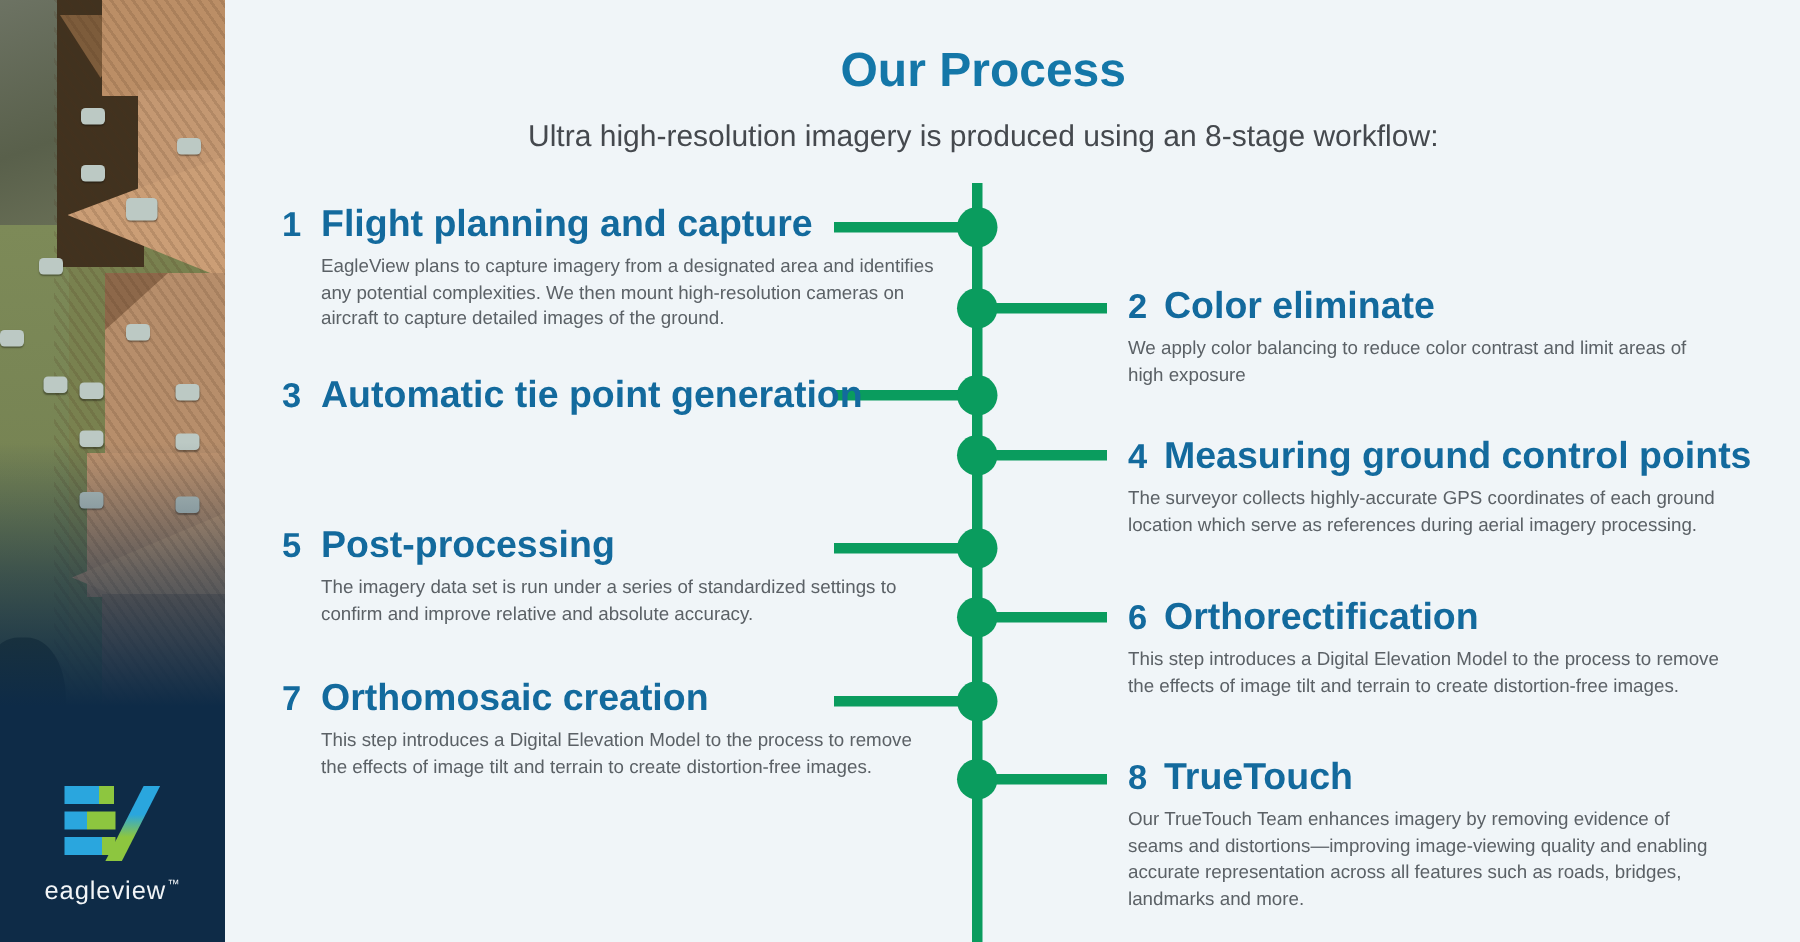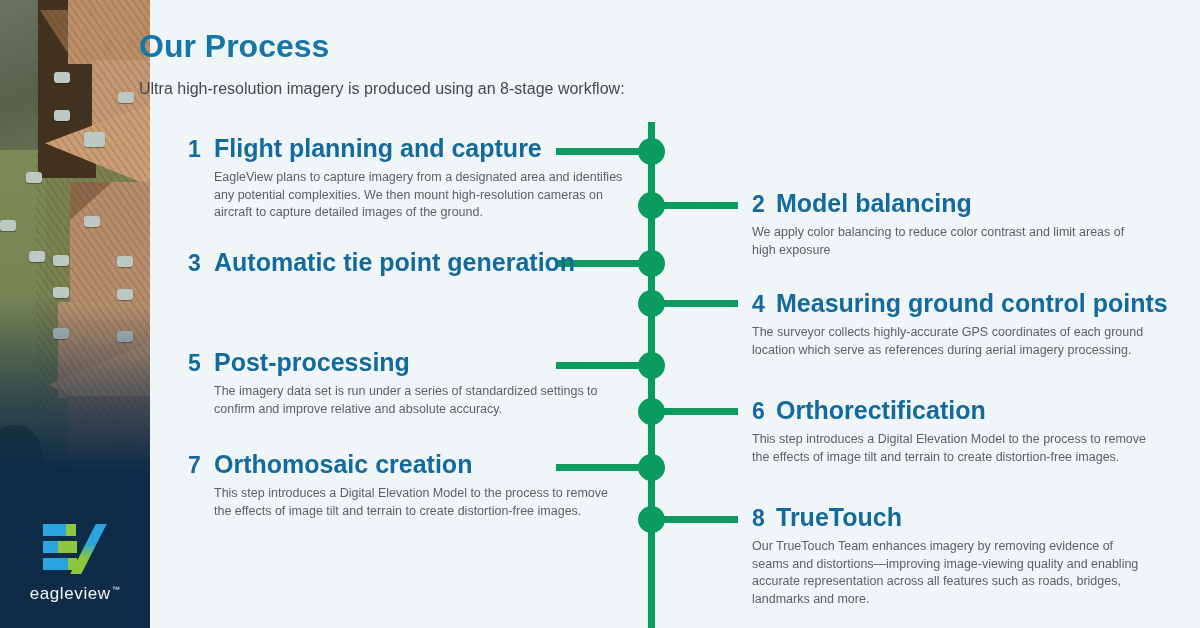--- a/index.html
+++ b/index.html
@@ -42,23 +42,23 @@
   .seg{display:block;height:100%;}
   .seg-b{background:#2aa6de;} .seg-g{background:#8dc63f;}
   .bar1 .seg-b{width:23px;} .bar1 .seg-g{width:10px;}
   .bar2 .seg-b{width:15px;} .bar2 .seg-g{width:19px;}
   .bar3 .seg-b{width:25px;} .bar3 .seg-g{width:9px;}
   .slash{position:absolute;left:40px;top:0;width:11px;height:50px;transform:skewX(-27deg);
     background:linear-gradient(180deg,#2aa6de 0%,#2aa6de 38%,#8dc63f 68%,#8dc63f 100%);}
   .logo-text{margin-top:10px;color:#f2f5f7;font-size:17px;letter-spacing:.6px;}
   .logo-text sup{font-size:8px;vertical-align:super;margin-left:1px;}
   
-  .header{position:absolute;left:139px;top:28px;width:1003px;}
+  .header{position:absolute;left:154px;top:28px;width:1003px;text-align:center;}
   .header h1{margin:0;font-size:32px;font-weight:700;color:#1477a8;}
-  .header p{margin:15px 0 0;font-size:16px;font-weight:400;color:#45494e;}
+  .header p{margin:15px 0 0;font-size:20px;font-weight:400;color:#45494e;}
   
   .tl-line{position:absolute;left:648px;top:122px;width:7px;height:506px;background:#0a9c5e;}
   .tl-dot{position:absolute;left:638px;width:27px;height:27px;border-radius:50%;background:#0a9c5e;}
   .d1{top:138px;} .d2{top:192px;} .d3{top:250px;} .d4{top:290px;}
   .d5{top:352px;} .d6{top:398px;} .d7{top:454px;} .d8{top:506px;}
   .tl-conn{position:absolute;height:7px;background:#0a9c5e;}
   .conn-left{left:556px;width:96px;}
   .conn-right{left:651px;width:87px;}
   .c1{top:148px;} .c2{top:202px;} .c3{top:260px;} .c4{top:300px;}
   .c5{top:362px;} .c6{top:408px;} .c7{top:464px;} .c8{top:516px;}
@@ -161,21 +161,21 @@
     <div class="stage-head">
       <span class="num">1</span>
       <h2 class="stage-title">Flight planning and capture</h2>
     </div>
     <p class="stage-desc">EagleView plans to capture imagery from a designated area and identifies any potential complexities. We then mount high-resolution cameras on aircraft to capture detailed images of the ground.</p>
   </section>
 
   <section class="stage right s2">
     <div class="stage-head">
       <span class="num">2</span>
-      <h2 class="stage-title">Model balancing</h2>
+      <h2 class="stage-title">Color eliminate</h2>
     </div>
     <p class="stage-desc">We apply color balancing to reduce color contrast and limit areas of high exposure</p>
   </section>
 
   <section class="stage left s3">
     <div class="stage-head">
       <span class="num">3</span>
       <h2 class="stage-title">Automatic tie point generation</h2>
     </div>
   </section>

